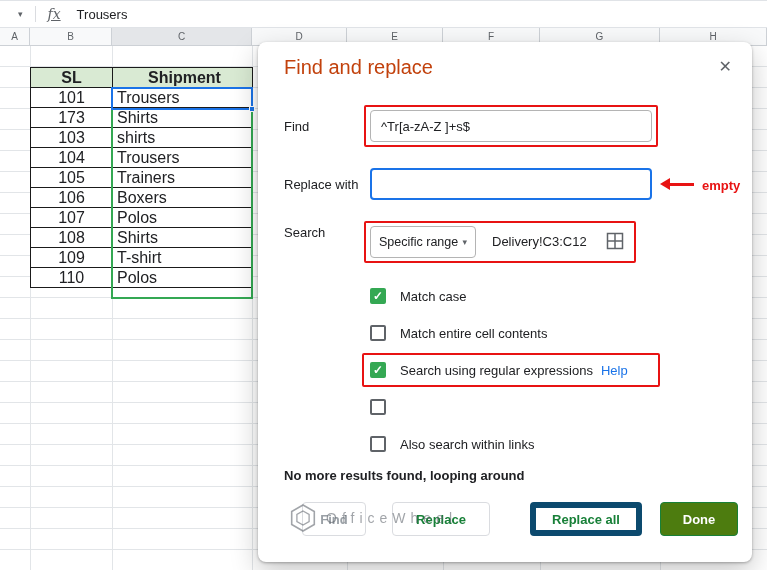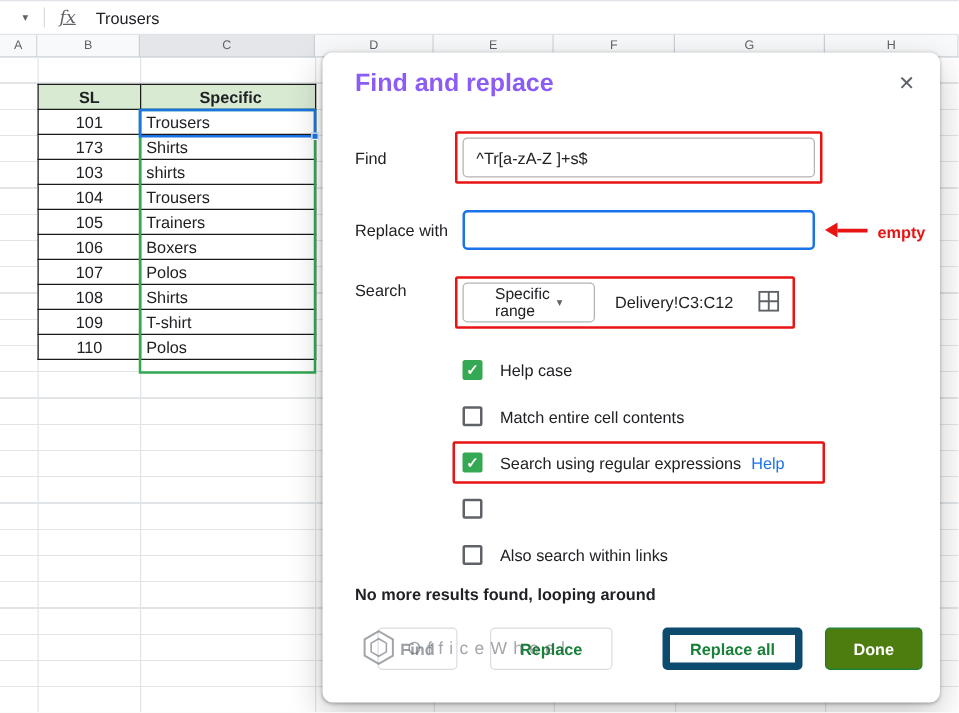--- a/index.html
+++ b/index.html
@@ -23,47 +23,47 @@
   .w-a{width:30px}.w-b{width:82px}.w-c{width:140px}.w-d{width:95px}
   .w-e{width:96px}.w-f{width:97px}.w-g{width:120px}.w-h{width:107px}
 
   
   .grid-bg { position:absolute; left:0; top:46px; width:767px; height:524px;
     background:repeating-linear-gradient(to bottom,#ffffff 0 20px,#e2e5e8 20px 21px); }
   .vline { position:absolute; top:46px; height:524px; width:1px; background:#e2e5e8; }
 
   
   .data-table { position:absolute; left:30px; top:67px; border-collapse:collapse; z-index:2; background:#fff; }
-  .data-table td, .data-table th { border:1px solid #1a1a1a; height:20px; font-size:13px; padding:0; color:#202124; }
+  .data-table td, .data-table th { border:1px solid #1a1a1a; height:20px; font-size:16px; padding:0; color:#202124; }
   .data-table th { background:#d9ead3; font-weight:bold; text-align:center; }
   .c-sl { width:82px; text-align:center; }
   .c-ship { width:140px; text-align:left; padding-left:4px !important; }
 
   .range-outline { position:absolute; left:111px; top:87px; width:142px; height:212px;
     border:2px solid #34a853; z-index:3; pointer-events:none; }
   .active-cell { position:absolute; left:111px; top:87px; width:142px; height:23px;
     border:2px solid #1a73e8; z-index:4; background:transparent; }
   .fill-handle { position:absolute; right:-4px; bottom:-4px; width:6px; height:6px;
     background:#1a73e8; border:1px solid #fff; }
 
   
   .dialog { position:absolute; left:258px; top:42px; width:494px; height:520px; background:#fff;
     border-radius:8px; box-shadow:0 1px 3px rgba(0,0,0,.3), 0 10px 28px rgba(0,0,0,.22); z-index:10; }
-  .dlg-title { position:absolute; left:26px; top:14px; font-size:20px; color:#8b5cf6; font-weight:700; }
+  .dlg-title { position:absolute; left:26px; top:14px; font-size:20px; color:#c2410c; font-weight:400; }
   .dlg-close { position:absolute; right:20px; top:15px; font-size:16px; color:#5f6368; cursor:pointer; }
   .dlg-label { position:absolute; left:26px; font-size:13px; color:#202124; }
   .txt-input { position:absolute; left:112px; width:282px; height:32px; border:1px solid #b4b4b4;
     border-radius:4px; font-size:13px; padding:0 10px; color:#202124; font-family:Liberation Sans, sans-serif;
     outline:none; background:#fff; }
   .replace-input { border:2px solid #1a73e8; }
   .red-box { position:absolute; border:2px solid #e81313; border-radius:2px; pointer-events:none; z-index:6; }
 
   .search-dropdown { position:absolute; left:112px; top:184px; width:106px; height:32px;
     border:1px solid #b4b4b4; border-radius:4px; display:flex; align-items:center;
-    justify-content:space-between; padding:0 25px; font-size:12.5px; color:#202124; cursor:pointer; background:#fff; }
+    justify-content:space-between; padding:0 8px; font-size:12.5px; color:#202124; cursor:pointer; background:#fff; }
   .dd-caret { color:#5f6368; font-size:9px; }
   .range-text { position:absolute; left:234px; top:184px; height:32px; line-height:32px; font-size:13px; color:#202124; }
   .range-icon { position:absolute; left:348px; top:190px; width:18px; height:18px; cursor:pointer; }
 
   .cb-row { position:absolute; left:112px; display:flex; align-items:center; height:22px; cursor:pointer; }
   .cb { width:16px; height:16px; border:2px solid #5f6368; border-radius:2px; display:flex;
     align-items:center; justify-content:center; margin-right:14px; background:#fff; }
   .cb-check { display:none; color:#fff; font-size:12px; font-weight:bold; line-height:1; }
   .cb-row[data-checked="true"] .cb { background:#34a853; border-color:#34a853; }
   .cb-row[data-checked="true"] .cb-check { display:block; }
@@ -118,21 +118,21 @@
   <div class="vline" style="left:252px"></div>
   <div class="vline" style="left:347px"></div>
   <div class="vline" style="left:443px"></div>
   <div class="vline" style="left:540px"></div>
   <div class="vline" style="left:660px"></div>
 
   <table class="data-table">
     <tbody>
         <tr>
       <th class="c-sl">SL</th>
-      <th class="c-ship">Specific</th>
+      <th class="c-ship">Shipment</th>
     </tr>
     <tr>
       <td class="c-sl">101</td>
       <td class="c-ship">Trousers</td>
     </tr>
     <tr>
       <td class="c-sl">173</td>
       <td class="c-ship">Shirts</td>
     </tr>
     <tr>
@@ -202,21 +202,21 @@
       <rect x="1.5" y="1.5" width="15" height="15" fill="none" stroke="#5f6368" stroke-width="1.5"></rect>
       <line x1="9" y1="1.5" x2="9" y2="16.5" stroke="#5f6368" stroke-width="1.5"></line>
       <line x1="1.5" y1="9" x2="16.5" y2="9" stroke="#5f6368" stroke-width="1.5"></line>
     </svg>
     <div class="red-box" style="left:106px;top:179px;width:272px;height:42px"></div>
 
     <div class="cb-row" style="top:243px" data-checked="true">
       <span class="cb">
           <span class="cb-check">✓</span>
         </span>
-      <span class="cb-label">Help case</span>
+      <span class="cb-label">Match case</span>
     </div>
     <div class="cb-row" style="top:280px" data-checked="false">
       <span class="cb"></span>
       <span class="cb-label">Match entire cell contents</span>
     </div>
     <div class="cb-row" style="top:317px" data-checked="true">
       <span class="cb">
           <span class="cb-check">✓</span>
         </span>
       <span class="cb-label">Search using regular expressions</span>

